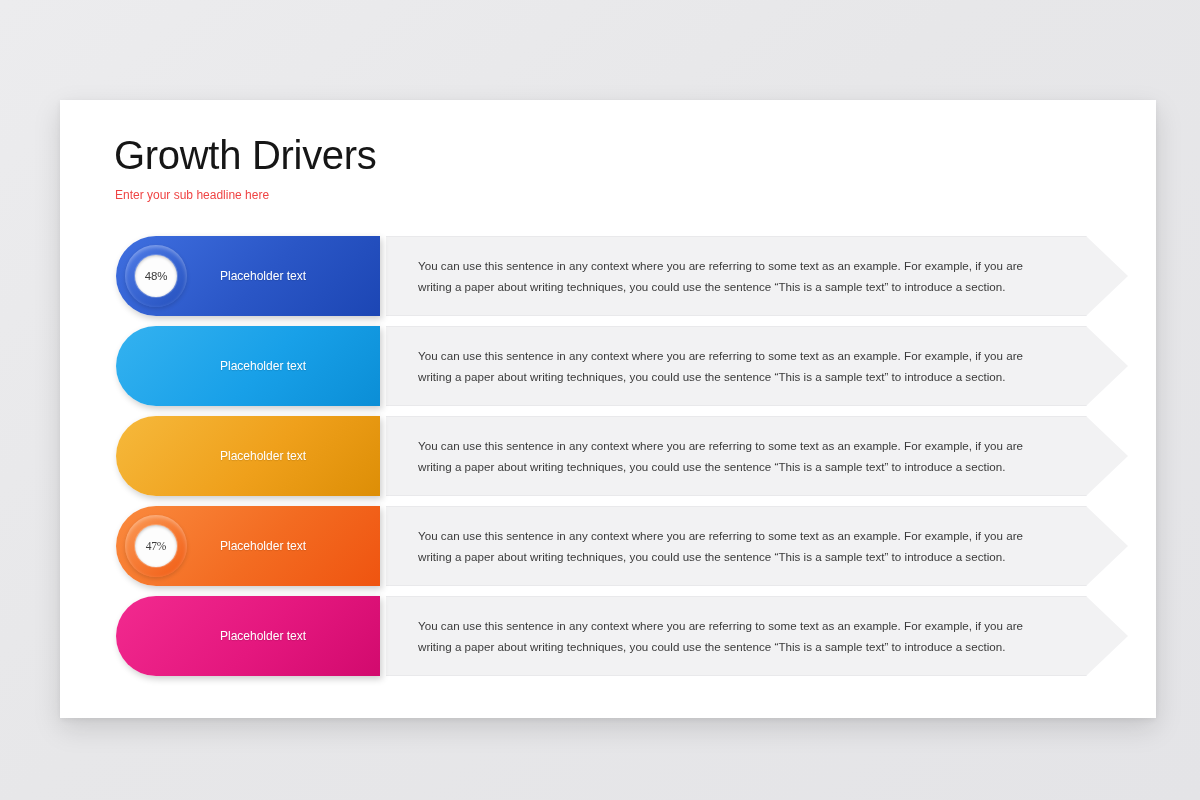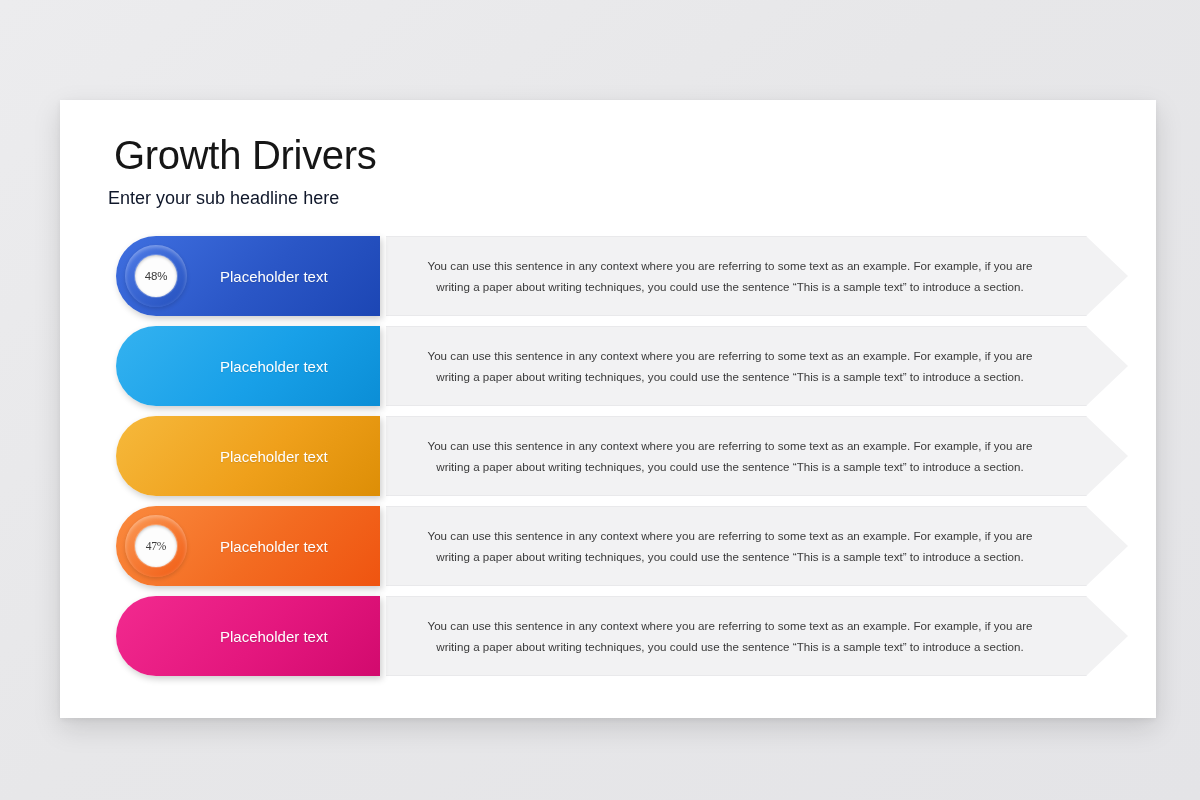--- a/index.html
+++ b/index.html
@@ -35,41 +35,40 @@
     top: 25px;
     font-size: 40px;
     font-weight: 400;
     color: #161616;
     letter-spacing: -0.3px;
     white-space: nowrap;
   }
 
   #page-subtitle {
     position: absolute;
-    left: 40px;
+    left: 47px;
     top: 80px;
-    font-size: 18px;
+    font-size: 12px;
     font-weight: 400;
-    color: #0f172a;
+    color: #ef4444;
     white-space: nowrap;
   }
 
   
   #rows {
     position: absolute;
     left: 0;
     top: 128px;
     width: 1096px;
   }
 
   .row {
     position: relative;
     height: 80px;
     margin-bottom: 10px;
-    text-align: center;
   }
 
   
   .panel {
     position: absolute;
     left: 318px;
     top: 0;
     width: 742px;
     height: 80px;
     background: #f2f2f3;
@@ -108,21 +107,21 @@
     width: 264px;
     height: 80px;
     border-radius: 40px 0 0 40px;
     box-shadow: 2px 3px 7px rgba(0,0,0,0.20);
     display: flex;
     align-items: center;
   }
 
   .bar-label {
     margin-left: 88px;
-    font-size: 15px;
+    font-size: 12px;
     color: #ffffff;
     white-space: nowrap;
     text-shadow: 0 1px 1px rgba(0,0,0,0.12);
   }
 
   
   .donut {
     position: absolute;
     left: 9px;
     top: 50%;

